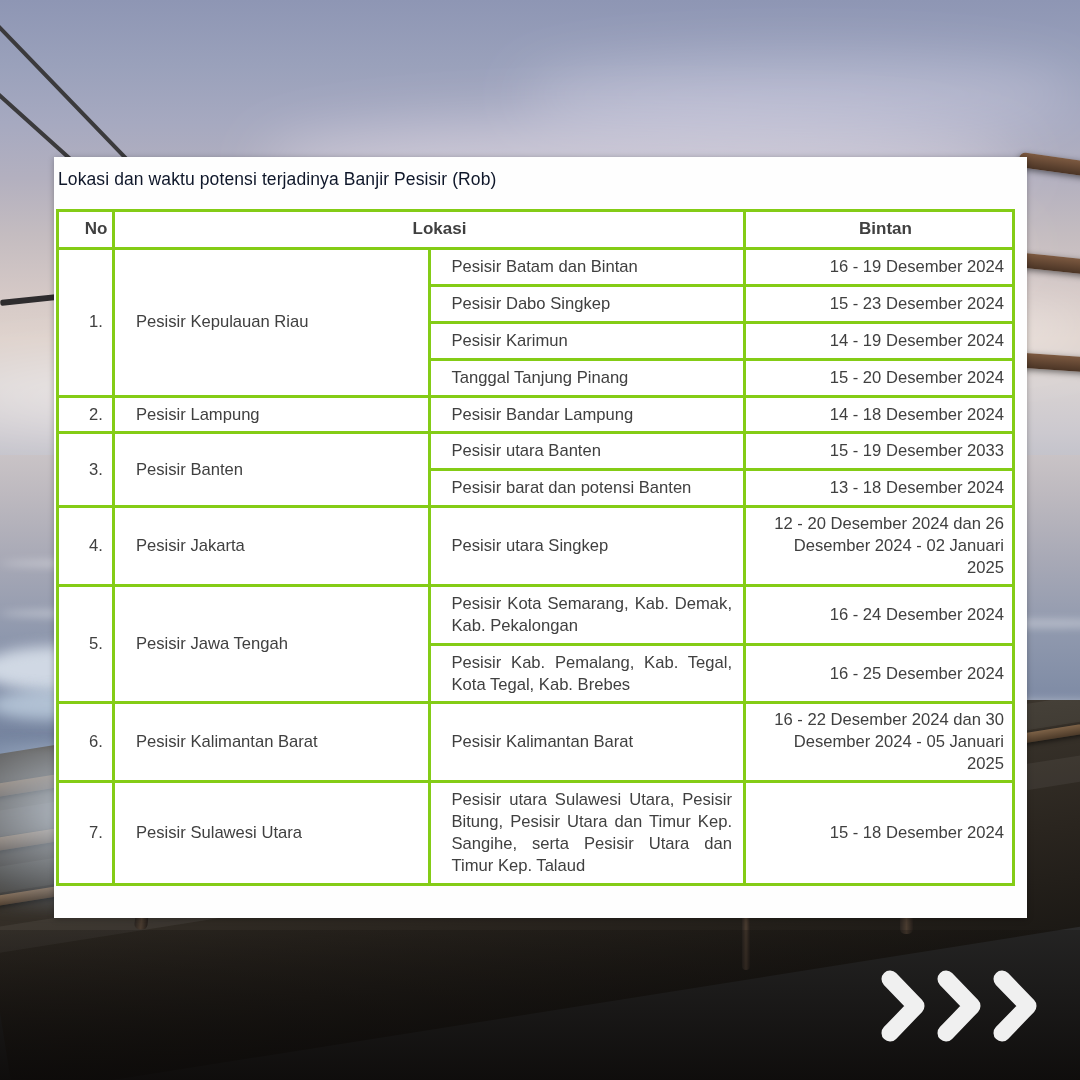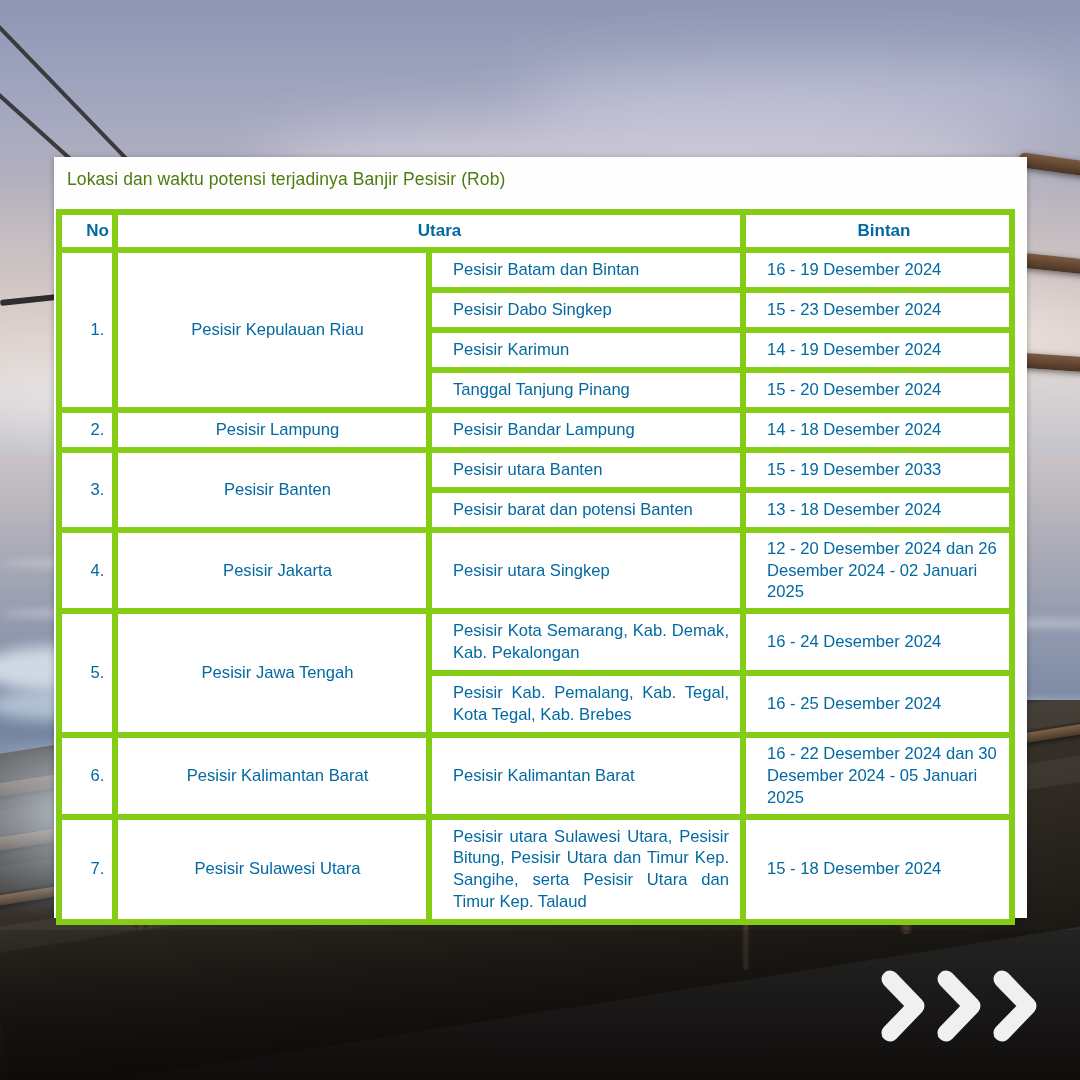--- a/index.html
+++ b/index.html
@@ -111,48 +111,48 @@
     box-shadow:0 2px 6px rgba(0,0,0,.5);
   }
 
   
   .card {
     position:absolute; left:54px; top:157px; width:973px; height:761px;
     background:#fefefe;
     box-shadow:0 1px 6px rgba(0,0,0,.28);
   }
   .card-title {
-    position:absolute; left:13px; top:12px;
-    font-size:17.5px; color:#4d7c0f; letter-spacing:.1px;
+    position:absolute; left:4px; top:12px;
+    font-size:17.5px; color:#0f172a; letter-spacing:.1px;
     white-space:nowrap;
   }
 
   
   table.tbl {
     position:absolute; left:2px; top:52px;
     width:959px;
     border-collapse:collapse;
     table-layout:fixed;
     background:#fff;
   }
   table.tbl th, table.tbl td {
-    border:6px solid #84cc16;
+    border:3px solid #84cc16;
     font-size:16.6px;
-    color:#0369a1;
+    color:#404040;
     vertical-align:middle;
     line-height:1.32;
     padding-left:21px;
   }
   table.tbl th {
     font-weight:bold; text-align:center; height:38px; font-size:17px;
   }
   .c-no   { width:56px;  text-align:center; }
-  .c-prov { width:258px; padding:4px 10px; text-align:center; }
+  .c-prov { width:258px; padding:4px 10px; text-align:left; }
   .c-sub  { width:376px; padding:6px 11px; text-align:justify; text-justify:inter-word;margin-left:38px; }
-  .c-date { width:269px; padding:5px 8px; text-align:left; }
+  .c-date { width:269px; padding:5px 8px; text-align:right; }
 
   
   .chevrons {
     position:absolute; right:38px; bottom:38px;
     display:flex; gap:4px; align-items:center;
   }
   .chev { display:block; }
 </style>
 </head>
 <body>
@@ -198,21 +198,21 @@
   <div class="darkcorner"></div>
 </div>
 
 <div class="card">
   <div class="card-title">Lokasi dan waktu potensi terjadinya Banjir Pesisir (Rob)</div>
 
   <table class="tbl">
     <thead>
       <tr>
         <th class="c-no">No</th>
-        <th colspan="2">Utara</th>
+        <th colspan="2">Lokasi</th>
         <th class="c-date">Bintan</th>
       </tr>
     </thead>
     <tbody id="tbody">
         <tr>
           <td class="c-no" rowspan="4">1.</td>
           <td class="c-prov" rowspan="4">Pesisir Kepulauan Riau</td>
           <td class="c-sub">Pesisir Batam dan Bintan</td>
           <td class="c-date">16 - 19 Desember 2024</td>
         </tr>

